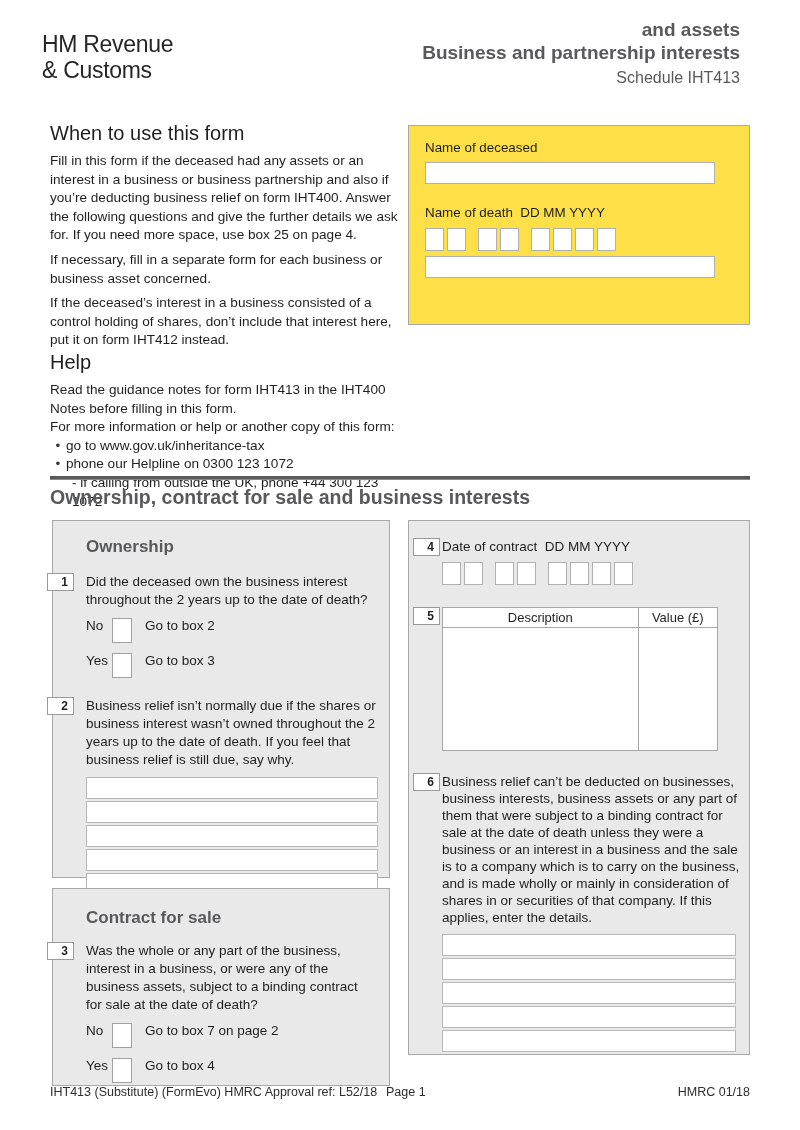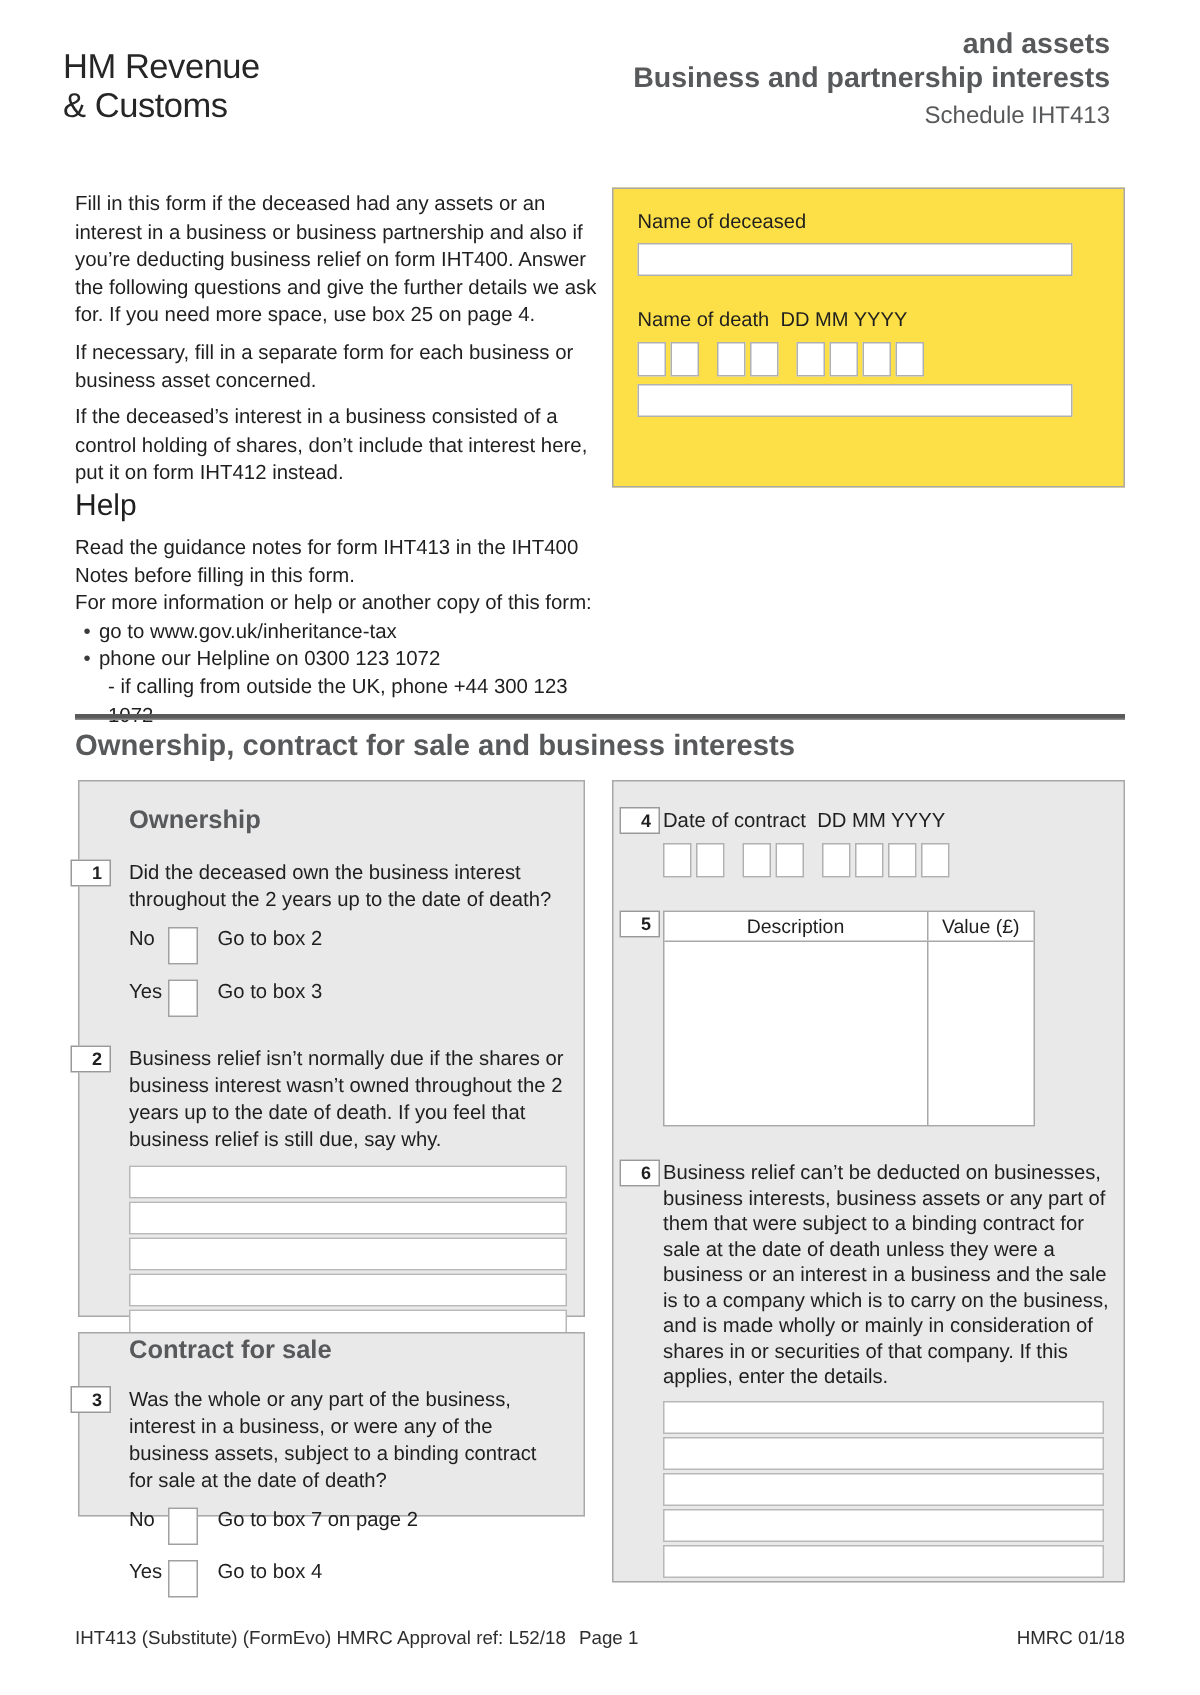--- a/index.html
+++ b/index.html
@@ -32,21 +32,21 @@
   .date-row { display:flex; margin-top:6px; }
   .datebox { width:19px; height:23px; background:#fff; border:1px solid #b0b0b0; margin-right:3px; }
   .grp-gap { margin-left:9px; }
   .iht-label { margin-top:17px; }
   
   .section-rule { position:absolute; left:50px; top:476px; width:700px; height:4px; background:#5a5a5a; border-bottom:1px solid #8a8a8a; }
   .section-title { position:absolute; left:50px; top:486px; font-size:19.5px; font-weight:bold; color:#58595b; }
   
   .panel { position:absolute; background:#e9e9e9; border:1px solid #a8a8a8; }
   .panel-ownership { left:52px; top:520px; width:338px; height:358px; padding-top:15px; }
-  .panel-contract { left:52px; top:888px; width:338px; height:123px; padding-top:0; }
+  .panel-contract { left:52px; top:888px; width:338px; height:198px; padding-top:18px; }
   .panel-right { left:408px; top:520px; width:342px; height:535px; padding-top:12px; }
   .panel-heading { margin-left:33px; font-size:17px; font-weight:bold; color:#58595b; line-height:21px; }
   .question { position:relative; margin-left:33px; margin-right:12px; }
   .q-text { font-size:13.5px; line-height:18px; }
   .badge { position:absolute; top:0; width:27px; height:18px; background:#fff; border:1px solid #999;
     font-size:12px; font-weight:bold; line-height:16px; text-align:right; padding-right:5px; color:#1f1f1f; }
   .panel-ownership .badge, .panel-contract .badge { left:-39px; }
   .panel-right .badge { left:-29px; }
   .choice-row { display:flex; align-items:flex-start; margin-top:9px; height:26px; }
   .choice-label { width:26px; font-size:13.5px; }
@@ -56,21 +56,21 @@
   .write-area.wide { width:294px; }
   .write-line { height:22px; background:#fff; border:1px solid #b8b8b8; margin-top:2px; }
   
   .q4 { margin-top:5px; }
   .q2 { margin-top:18px; }
   .q1 { margin-top:16px; }
   .q3 { margin-top:14px; }
   .q5 { margin-top:22px; }
   .q6 { margin-top:22px; }
   .q6 .q-text { width:302px; line-height:17px; }
-  .assets-table { margin-top:6px; width:248px; border:1px solid #a8a8a8; background:#fff; }
+  .assets-table { margin-top:6px; width:276px; border:1px solid #a8a8a8; background:#fff; }
   .assets-header { display:flex; border-bottom:1px solid #a8a8a8; }
   .assets-header > div { font-size:13px; line-height:17px; text-align:center; padding:1px 0; }
   .col-desc { width:206px; }
   .col-val { width:84px; border-left:1px solid #a8a8a8; }
   .assets-body { display:flex; height:122px; }
   .assets-body .col-desc, .assets-body .col-val { height:100%; }
   
   .footer { position:absolute; left:0; top:1085px; width:800px; font-size:12.5px; color:#2e2e2e; }
   .footer-left { position:absolute; left:50px; top:0; }
   .footer-page { position:absolute; left:386px; top:0; }
@@ -85,20 +85,21 @@
     <div>HM Revenue</div>
     <div>&amp; Customs</div>
   </div>
   <div class="title-block">
     <div class="title-line">and assets</div>
     <div class="title-line">Business and partnership interests</div>
     <div class="subtitle">Schedule IHT413</div>
   </div>
 
   <div class="intro">
+    <h2>When to use this form</h2>
     <p>Fill in this form if the deceased had any assets or an interest in a business or business partnership and also if you’re deducting business relief on form IHT400. Answer the following questions and give the further details we ask for. If you need more space, use box 25 on page 4.</p>
     <p>If necessary, fill in a separate form for each business or business asset concerned.</p>
     <p>If the deceased’s interest in a business consisted of a control holding of shares, don’t include that interest here, put it on form IHT412 instead.</p>
     <h2 class="help-head">Help</h2>
     <p>Read the guidance notes for form IHT413 in the IHT400 Notes before filling in this form.</p>
     <p class="tight">For more information or help or another copy of this form:</p>
     <div class="bullet-row">
       <span class="bullet-dot">•</span>
       <span>go to www.gov.uk/inheritance-tax</span>
     </div>

